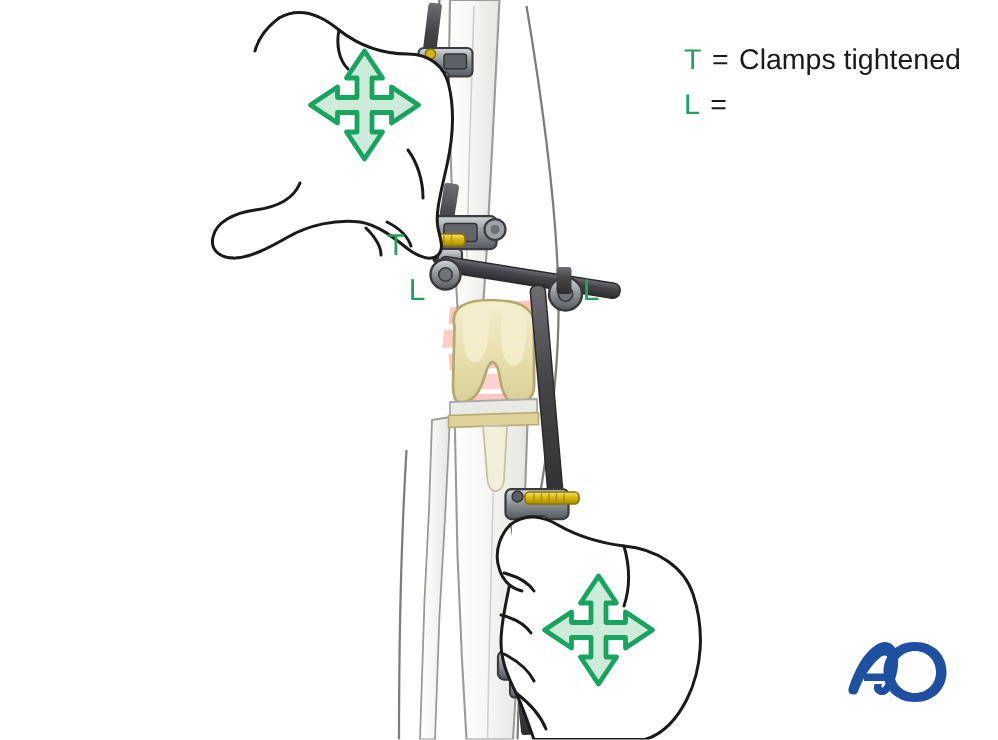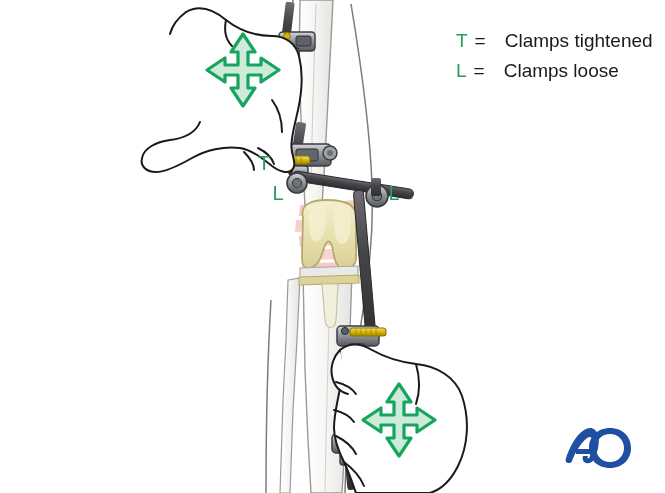--- a/index.html
+++ b/index.html
@@ -13,21 +13,21 @@
   #stage{position:absolute;left:0;top:0;width:665px;height:493px;}
   #art{position:absolute;left:0;top:0;}
   .legend{position:absolute;left:456px;top:26px;}
   .legend-row{
     display:flex;align-items:baseline;
     font-size:19px;color:#1a1a1a;
     line-height:30px;white-space:nowrap;
   }
   .legend-key{color:#23a05e;font-weight:400;margin-right:7px;}
   .legend-eq{margin-right:7px;color:#1a1a1a;}
-  .legend-text{color:#1a1a1a;margin-left:12px;}
+  .legend-text{color:#1a1a1a;}
 </style>
 </head>
 <body>
 
 <div id="stage">
 
   <svg id="art" width="665" height="493" viewBox="0 0 665 493">
 
     <defs>
       <linearGradient id="boneGrad" x1="0" y1="0" x2="1" y2="0">
@@ -240,17 +240,16 @@
 
   <div class="legend">
     <div class="legend-row">
       <span class="legend-key">T</span>
       <span class="legend-eq">=</span>
       <span class="legend-text">Clamps tightened</span>
     </div>
     <div class="legend-row">
       <span class="legend-key">L</span>
       <span class="legend-eq">=</span>
-      <span class="legend-text">Clamps loose</span>
     </div>
   </div>
 
 </div>
 
 </body></html>

